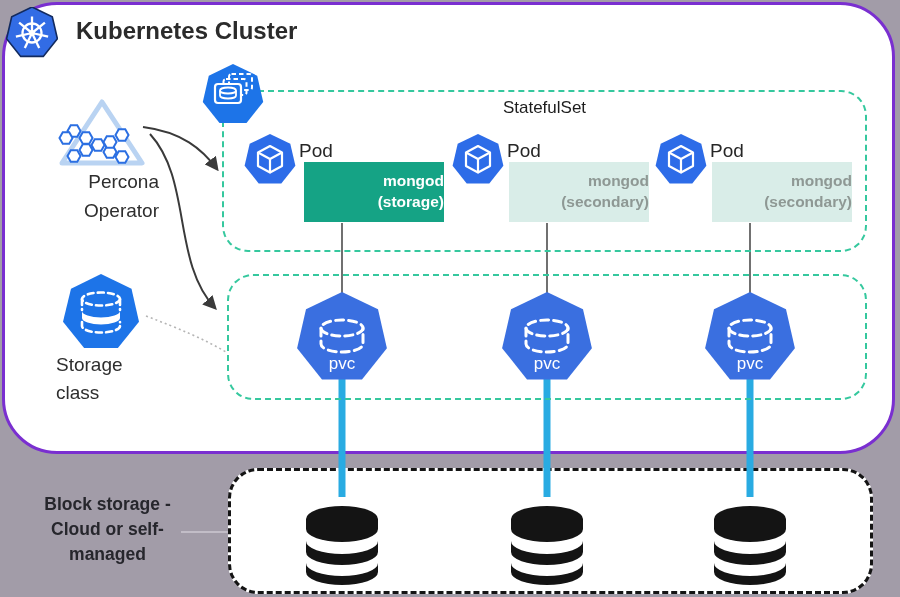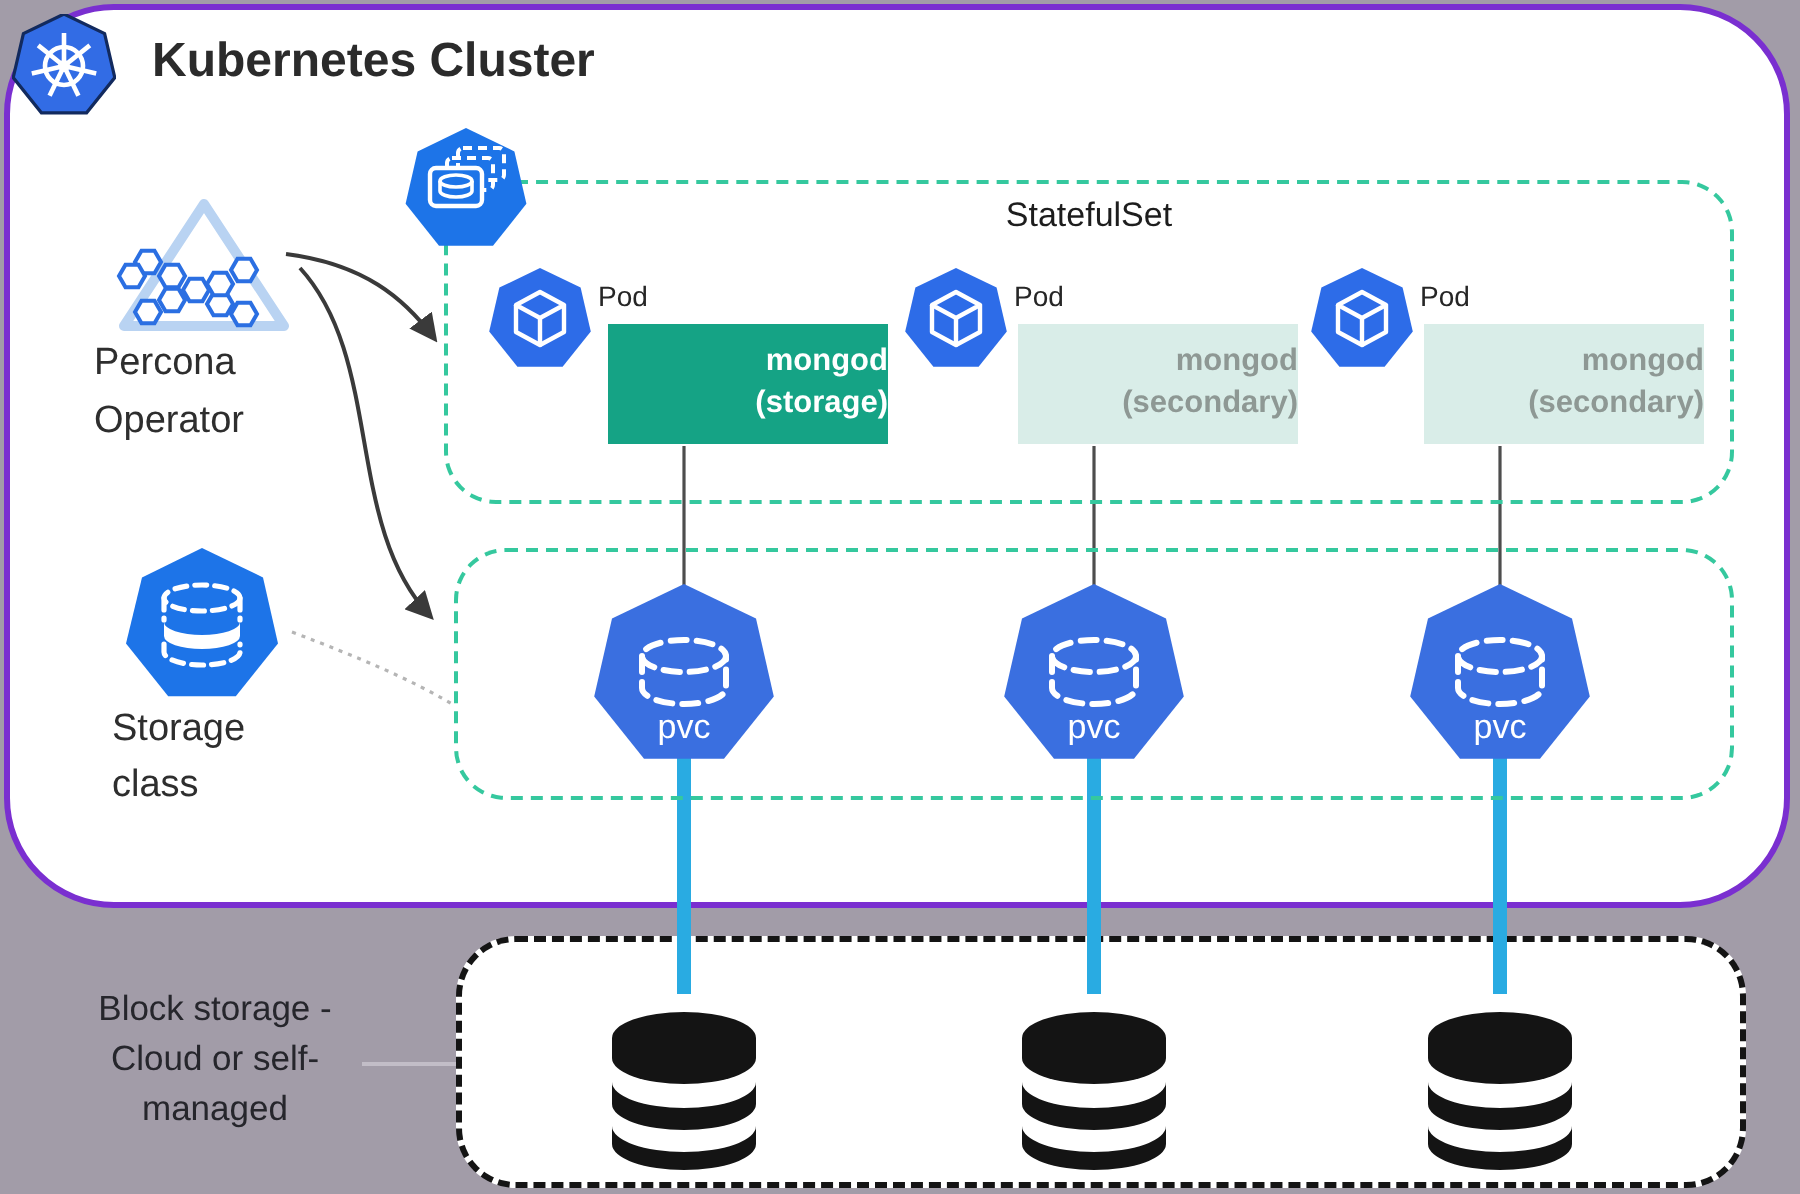--- a/index.html
+++ b/index.html
@@ -28,24 +28,24 @@
   }
   .pvc-box{
     left:227px;top:274px;width:640px;height:126px;
     border:2px dashed #35c89e;border-radius:26px;
     box-sizing:border-box;z-index:4;
   }
   svg.overlay{left:0;top:0;width:900px;height:597px;z-index:3;}
   
   .cluster-title{left:76px;top:17px;font-size:24px;font-weight:bold;color:#2b2b2b;z-index:6;}
   .sts-title{left:222px;top:98px;width:645px;text-align:center;font-size:17px;font-weight:normal;color:#1d1d1d;z-index:6;}
-  .percona-label{left:47px;top:167px;width:112px;text-align:left;font-size:19px;color:#2e2e2e;line-height:1.55;z-index:6;}
+  .percona-label{left:47px;top:167px;width:112px;text-align:right;font-size:19px;color:#2e2e2e;line-height:1.55;z-index:6;}
   .sc-label{left:56px;top:351px;width:88px;font-size:19px;color:#2e2e2e;line-height:1.45;z-index:6;}
-  .block-label{left:25px;top:492px;width:165px;text-align:center;font-size:17.5px;font-weight:normal;color:#26262c;line-height:1.42;z-index:6;}
-  .pod-label{top:140px;font-size:14px;color:#262626;z-index:7;}
+  .block-label{left:25px;top:492px;width:165px;text-align:center;font-size:17.5px;font-weight:bold;color:#26262c;line-height:1.42;z-index:6;}
+  .pod-label{top:140px;font-size:19px;color:#262626;z-index:7;}
   
   .mongod{
     top:162px;width:140px;height:60px;z-index:5;
     display:flex;flex-direction:column;align-items:flex-end;justify-content:center;
     font-size:15.5px;font-weight:bold;line-height:1.35;text-align:center;margin-left:32px;
   }
   .mongod.primary{background:#15a385;color:#ffffff;}
   .mongod.secondary{background:#d9ede8;color:#8e9894;}
   
   .icon{z-index:6;}

